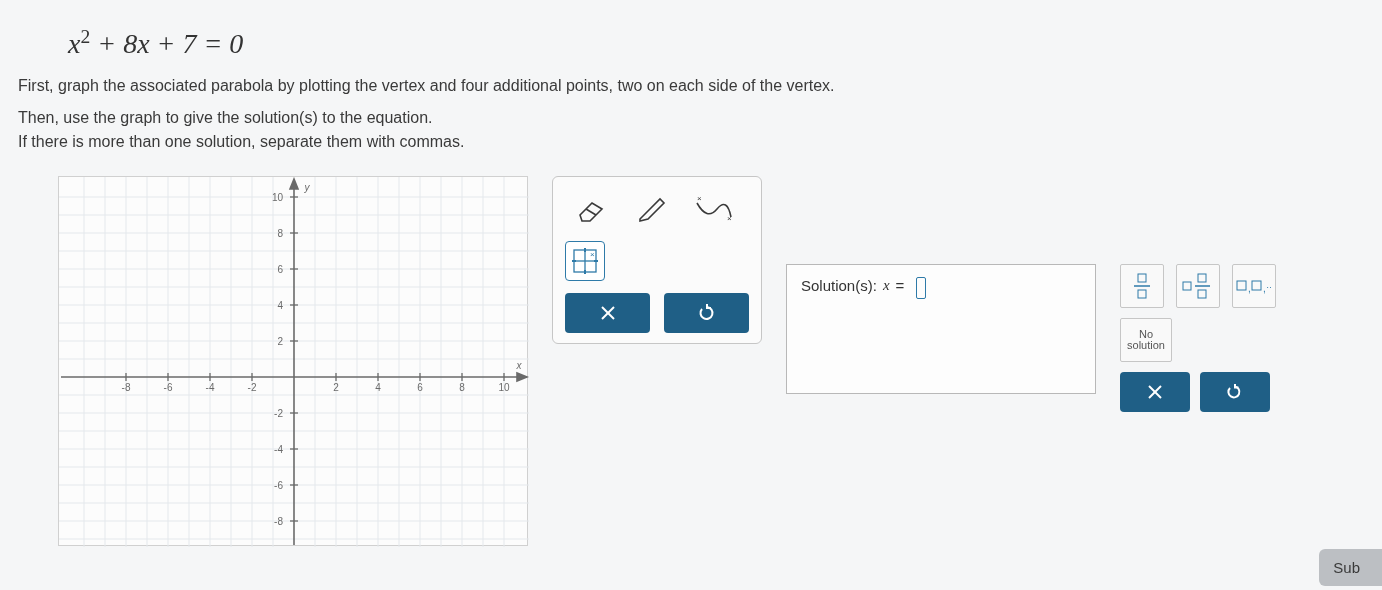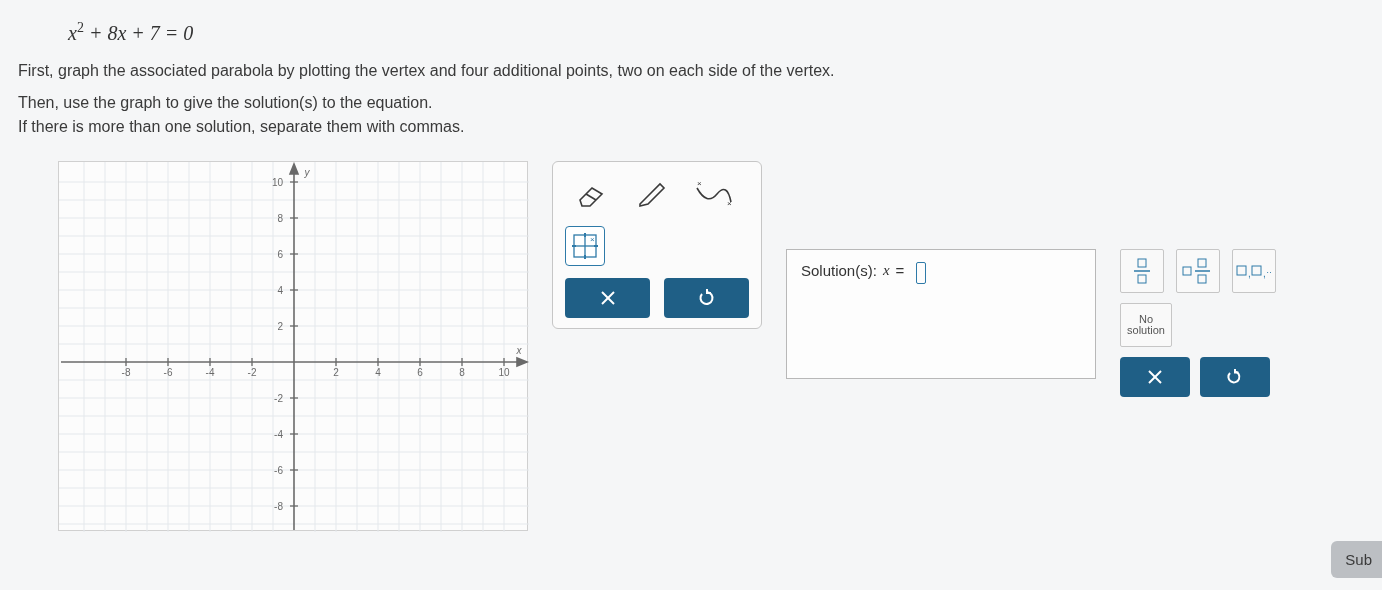--- a/index.html
+++ b/index.html
@@ -9,22 +9,22 @@
     background: #f5f6f7;
     font-family: Arial, Helvetica, sans-serif;
     color: #3a3a3a;
     padding: 8px 18px 0;
     overflow: hidden;
     position: relative;
   }
   .equation {
     font-family: 'Times New Roman', serif;
     font-style: italic;
-    font-size: 20px;
-    margin: 12px 0 14px 50px;
+    font-size: 28px;
+    margin: 18px 0 14px 50px;
     color: #333;
   }
   .equation sup { font-size: 0.7em; vertical-align: super; font-style: normal;}
   .instructions { font-size: 16px; line-height: 1.5; color: #3a3a3a; margin-bottom: 6px; }
   .instructions p { margin-bottom: 8px; }
 
   
   .workspace {
     display: flex;
     align-items: flex-start;
@@ -151,25 +151,25 @@
     font-size: 11px;
     color: #555;
     flex-direction: column;
   }
   .rp-actions { display: flex; gap: 10px; }
   .rp-actions .action-btn { width: 70px; flex: none; }
 
   .submit-btn {
     position: absolute;
     right: 0;
-    bottom: 12px;
+    bottom: 4px;
     background: #bcbfc3;
     color: #3a3a3a;
     border: none;
-    padding: 10px 10px 10px 14px;
+    padding: 10px 22px 10px 14px;
     border-radius: 6px 0 0 6px;
     font-size: 15px;
     cursor: pointer;
   }
 </style>
 </head>
 <body>
 
 <div class="equation">
   <span><i>x</i><sup>2</sup> + 8<i>x</i> + 7 = 0</span>

